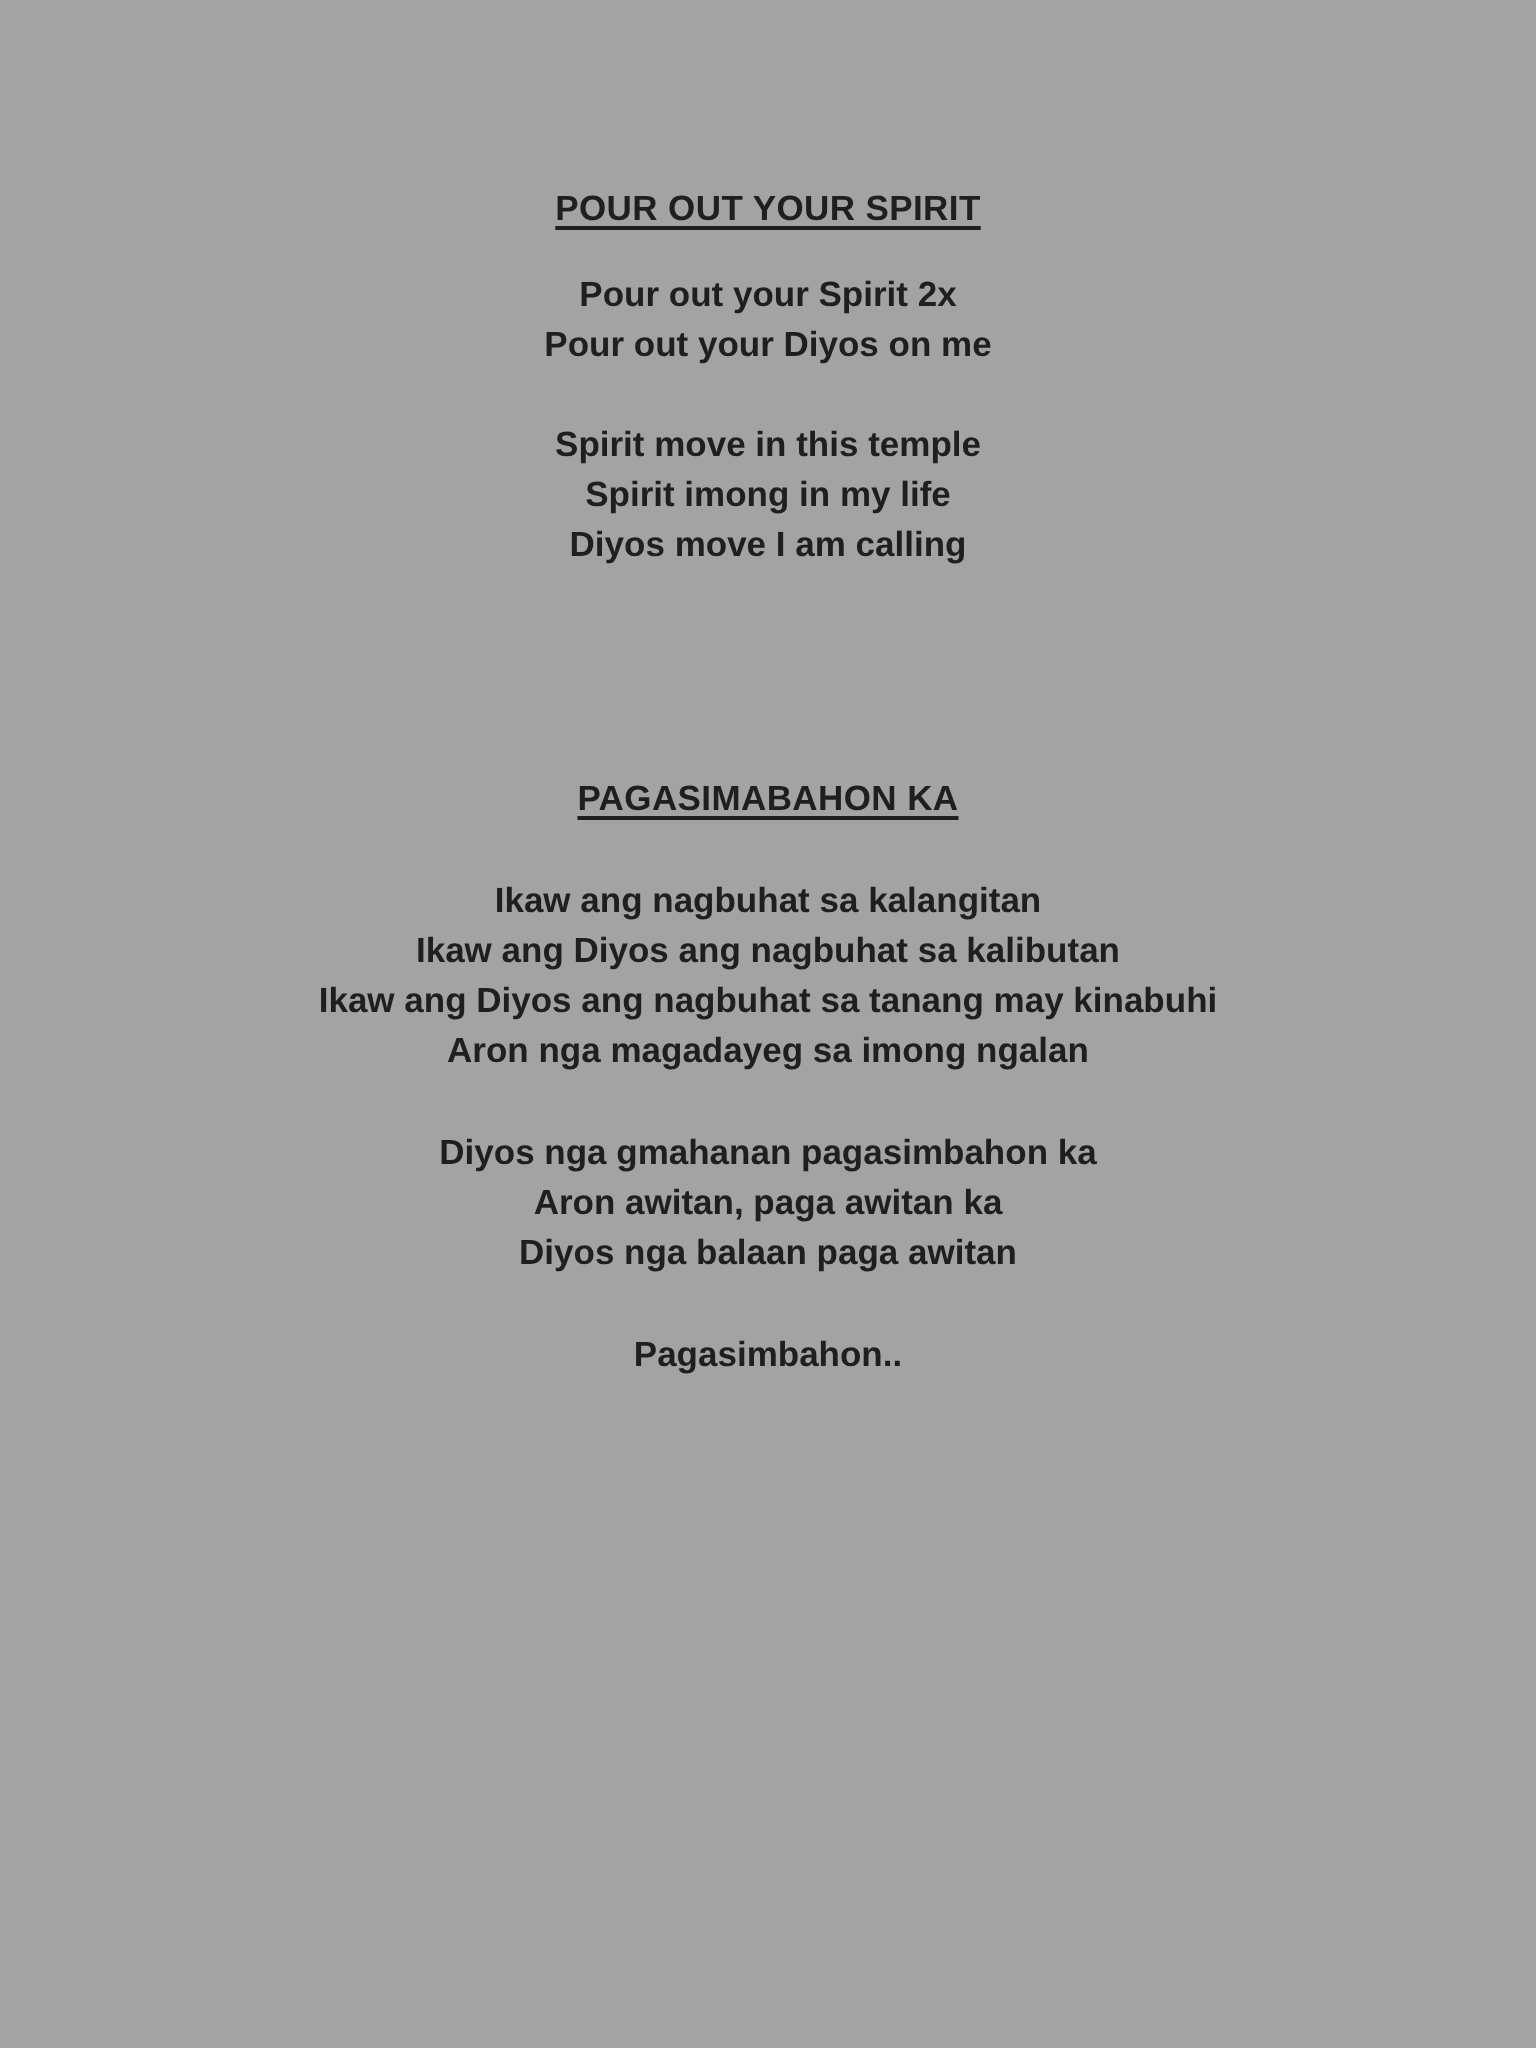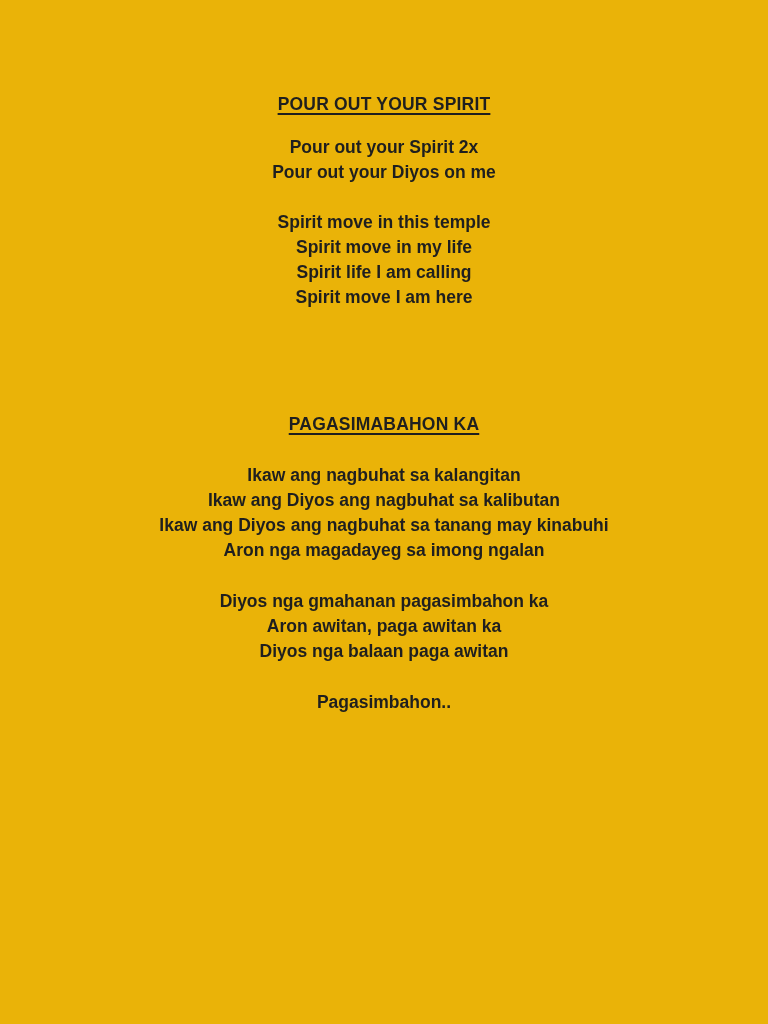--- a/index.html
+++ b/index.html
@@ -4,21 +4,21 @@
 <style>
   html, body {
     margin: 0;
     padding: 0;
     background: #ffffff;
   }
   .page {
     position: relative;
     width: 768px;
     height: 1024px;
-    background: #eab308;
+    background: #a3a3a3;
     overflow: hidden;
     font-family: "Liberation Sans", sans-serif;
     color: #1f1f1f;
     box-sizing: border-box;
     padding-top: 92px;
   }
   .song {
     text-align: center;
   }
   .song-title {
@@ -63,23 +63,22 @@
   <section class="song">
     <h1 class="song-title">POUR OUT YOUR SPIRIT</h1>
 
     <div class="stanza">
       <p class="line">Pour out your Spirit 2x</p>
       <p class="line">Pour out your Diyos on me</p>
     </div>
 
     <div class="stanza">
       <p class="line">Spirit move in this temple</p>
-      <p class="line">Spirit move in my life</p>
-      <p class="line">Spirit life I am calling</p>
-      <p class="line">Spirit move I am here</p>
+      <p class="line">Spirit imong in my life</p>
+      <p class="line">Diyos move I am calling</p>
     </div>
   </section>
 
   <section class="song">
     <h1 class="song-title">PAGASIMABAHON KA</h1>
 
     <div class="stanza">
       <p class="line">Ikaw ang nagbuhat sa kalangitan</p>
       <p class="line">Ikaw ang Diyos ang nagbuhat sa kalibutan</p>
       <p class="line">Ikaw ang Diyos ang nagbuhat sa tanang may kinabuhi</p>

